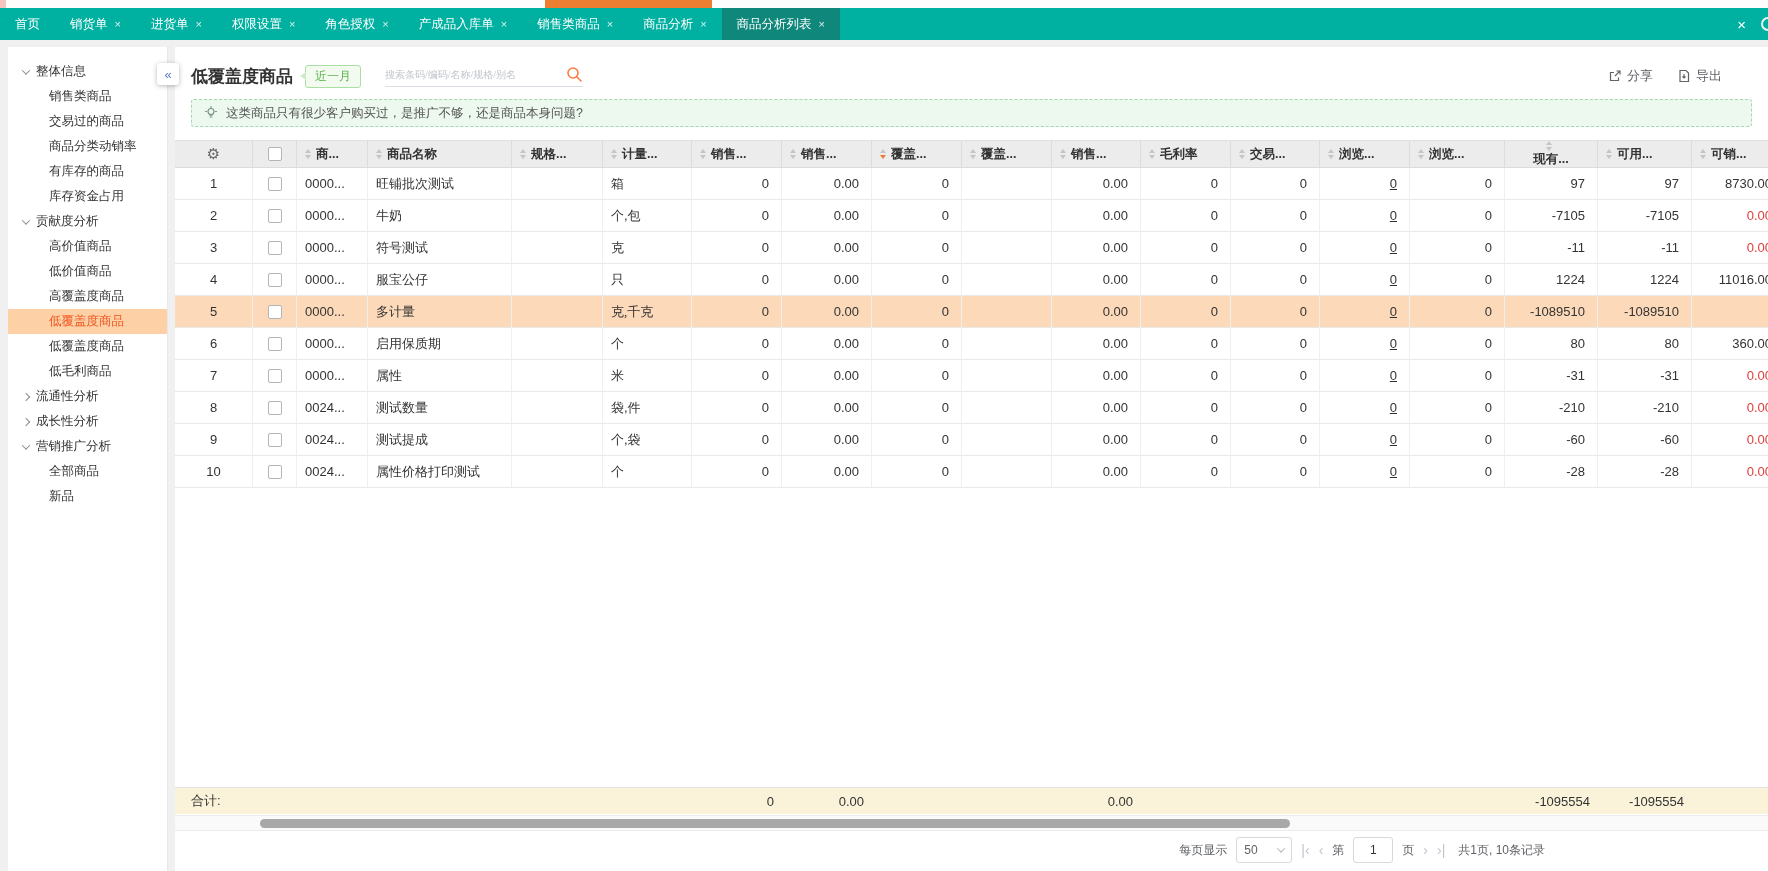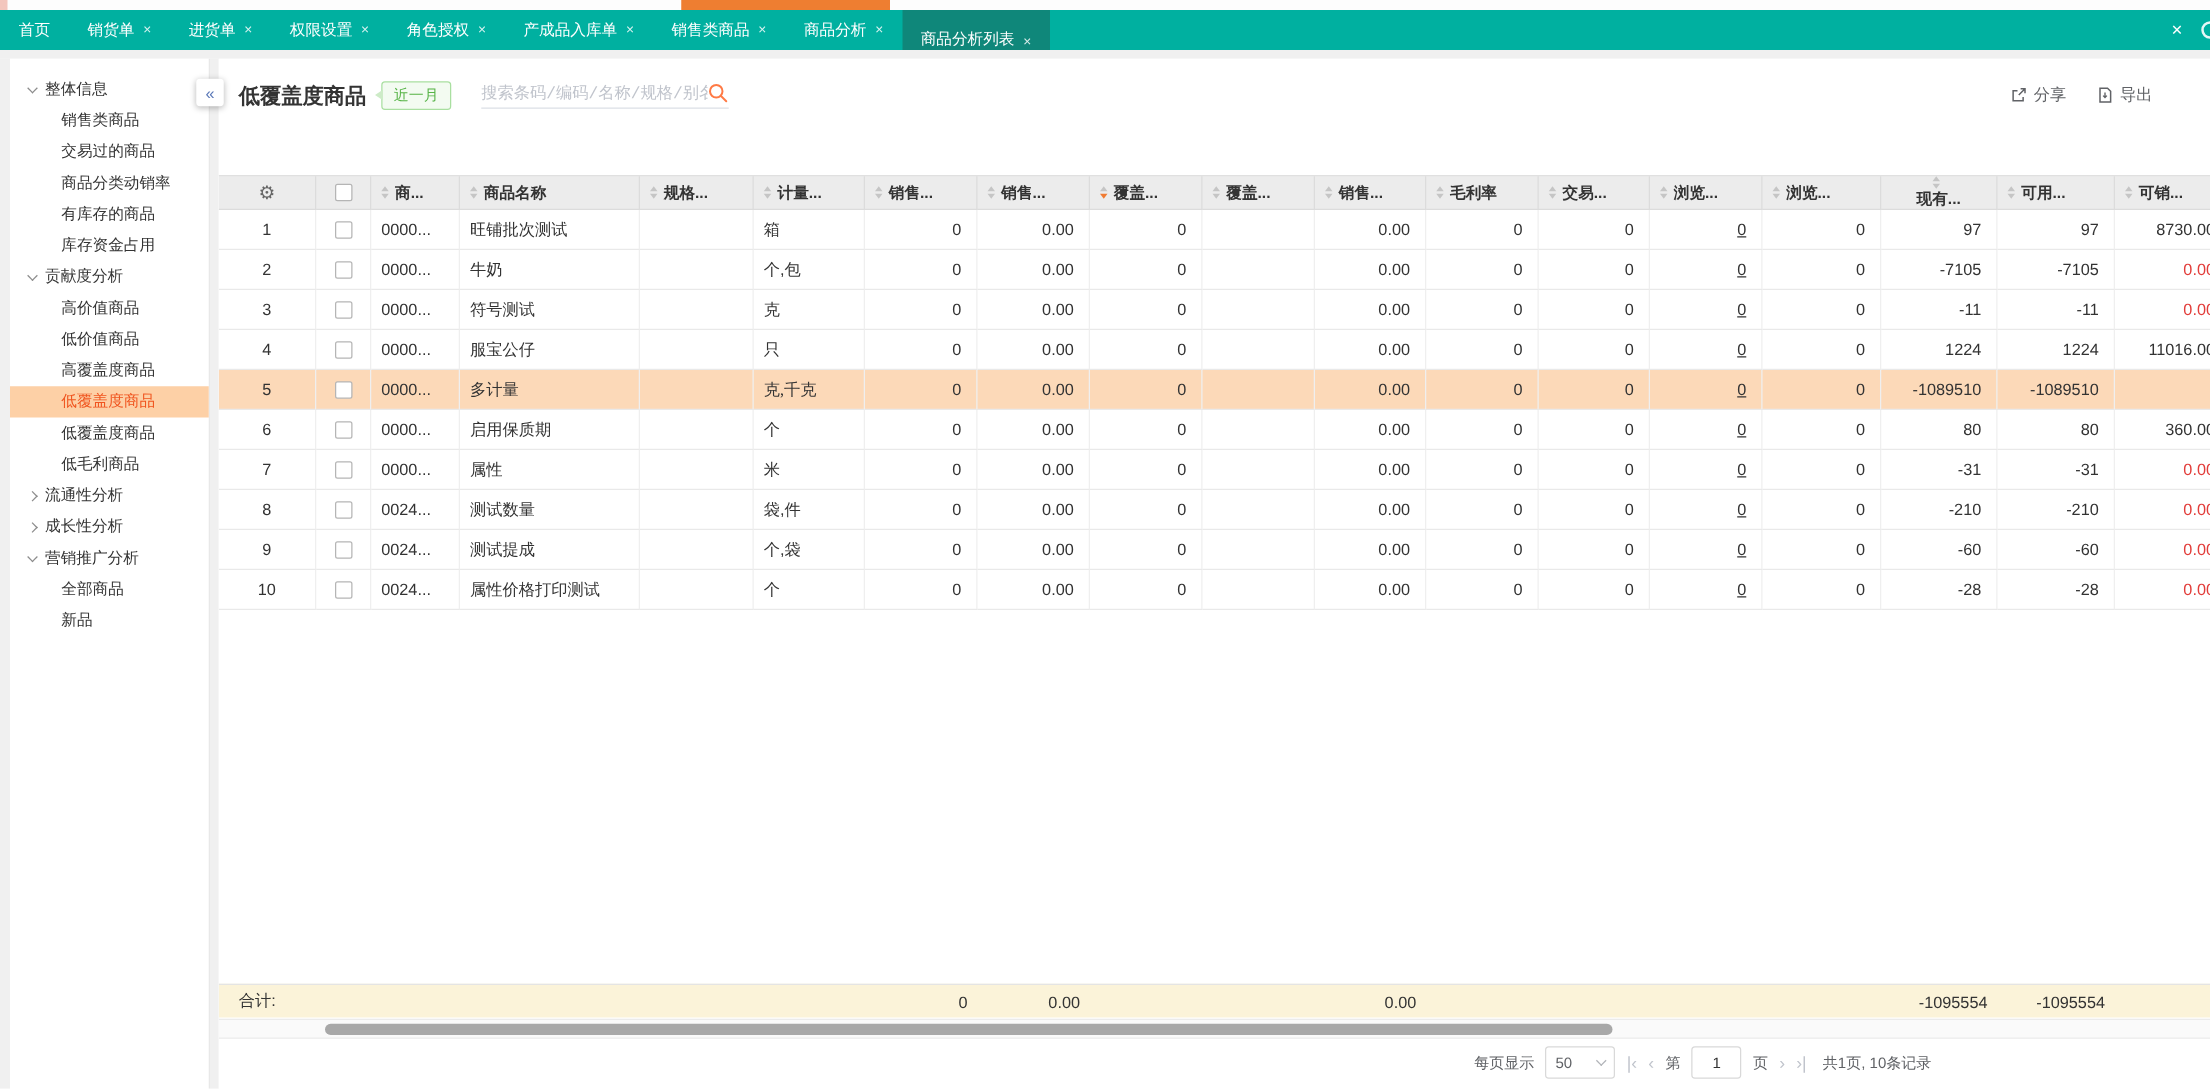--- a/index.html
+++ b/index.html
@@ -8,21 +8,21 @@
 
   
   .topstrip { position:absolute; top:0; left:0; width:1768px; height:8px; background:#fdfdfd; }
   .topstrip .pink { position:absolute; left:0; top:0; width:6px; height:8px; background:#f3c6bd; }
   .topstrip .orange { position:absolute; left:545px; top:0; width:167px; height:8px; background:#ee7e31; }
 
   
   .nav { position:absolute; top:8px; left:0; width:1768px; height:32px; background:#00b0a0; display:flex; align-items:stretch; }
   .nav-tabs { display:flex; }
   .tab { display:flex; align-items:center; padding:0 15px; color:#fff; font-size:12.5px; cursor:default; white-space:nowrap; }
-  .tab.active { background:#0f877a;align-items:flex-end; }
+  .tab.active { background:#0f877a; }
   .tab-x { margin-left:7px; font-size:11px; opacity:.85; }
   .nav-close { position:absolute; right:22px; top:0; height:32px; display:flex; align-items:center; color:#fff; font-size:15px; }
   .nav-partial { position:absolute; right:-7px; top:9px; width:14px; height:14px; border:2px solid #fff; border-radius:50%; opacity:.9; }
   .substrip { position:absolute; top:40px; left:0; width:1768px; height:7px; background:#f0f0f0; }
 
   
   .leftrail { position:absolute; top:47px; bottom:0; left:0; width:8px; background:#f0f0f0; }
   .sidebar { position:absolute; top:47px; bottom:0; left:8px; width:160px; background:#fff; border-right:1px solid #e8e8e8; padding-top:12px; font-size:12.5px; }
   .sidegap { position:absolute; top:47px; bottom:0; left:168px; width:7px; background:#f0f0f0; }
   .grp { height:25px; display:flex; align-items:center; gap:7px; padding-left:15px; color:#333; cursor:default; }
@@ -33,21 +33,21 @@
   .chev.right { transform:rotate(-45deg); }
   .collapse-btn { position:absolute; left:157px; top:63px; width:22px; height:22px; background:#fff; border-radius:3px; box-shadow:0 1px 5px rgba(0,0,0,.28); color:#5b79b8; font-size:13px; display:flex; align-items:center; justify-content:center; z-index:5; cursor:pointer; }
 
   
   .main { position:absolute; top:47px; left:175px; right:0; bottom:0; background:#fff; overflow:hidden; }
   .title-row { position:absolute; top:14px; left:16px; display:flex; align-items:center; height:30px; }
   .pg-title { font-size:17px; font-weight:bold; color:#333; }
   .tag { position:relative; margin-left:12px; border:1px solid #a9dfa0; color:#58b448; background:#f3fbf1; font-size:12px; padding:2px 9px; border-radius:3px; }
   .tag::before { content:""; position:absolute; left:-6px; top:50%; margin-top:-4px; border-top:4px solid transparent; border-bottom:4px solid transparent; border-right:6px solid #cdebc7; }
   .search { margin-left:24px; width:198px; border-bottom:1px solid #dcdfe6; display:flex; align-items:center; padding-bottom:3px; }
-  .search input { border:none; outline:none; flex:1; font-size:13px; color:#333; font-family:Liberation Mono, monospace; }
+  .search input { border:none; outline:none; flex:1; font-size:10px; color:#333; font-family:Liberation Serif, serif; }
   .search input::placeholder { color:#c0c4cc; }
   .header-actions { position:absolute; top:20px; right:46px; display:flex; gap:24px; font-size:13px; color:#606266; }
   .act { display:flex; align-items:center; gap:5px; cursor:pointer; }
   .notice { position:absolute; top:52px; left:16px; right:16px; height:28px; background:#edf8ee; border:1px dashed #a3d9ae; border-radius:3px; display:flex; align-items:center; gap:8px; padding:0 12px; font-size:12.5px; color:#555; }
 
   
   .thead, .trow, .total-row { display:flex; width:1610px; }
   .thead { position:absolute; top:93px; left:0; height:28px; background:#ececec; border-top:1px solid #e0e0e0; }
   .th { display:flex; align-items:center; border-right:1px solid #dcdcdc; border-bottom:1px solid #dcdcdc; font-size:12.5px; font-weight:bold; color:#333; padding:0 8px; }
   .rows { position:absolute; top:121px; left:0; }
@@ -201,20 +201,29 @@
       <span>
         <svg width="14" height="14" viewBox="0 0 14 14">
             <path d="M3 1.5h6l2.5 2.5v8.5H3z" fill="none" stroke="#606266" stroke-width="1.2"></path>
             <path d="M7 5v4M5.5 7.5L7 9l1.5-1.5" fill="none" stroke="#606266" stroke-width="1.1"></path>
           </svg>
       </span>
       <span>导出</span>
     </span>
   </div>
 
+  <div class="notice">
+    <span>
+      <svg width="14" height="14" viewBox="0 0 14 14">
+          <circle cx="7" cy="5.5" r="3" fill="none" stroke="#78917c" stroke-width="1.1"></circle>
+          <path d="M5.8 9.3h2.4M6.1 11h1.8M7 0.5v1M2.5 5.5h-1M12.5 5.5h-1" stroke="#78917c" stroke-width="1.1" stroke-linecap="round"></path>
+        </svg>
+    </span>
+    <span>这类商品只有很少客户购买过，是推广不够，还是商品本身问题?</span>
+  </div>
 
   <div class="thead">
       <div class="th c-center" style="width: 78px;">
         <span class="gear">⚙</span>
       </div>
       <div class="th c-center" style="width: 44px;">
         <span class="cb"></span>
       </div>
       <div class="th" style="width: 71px;">
         <span class="sort">

